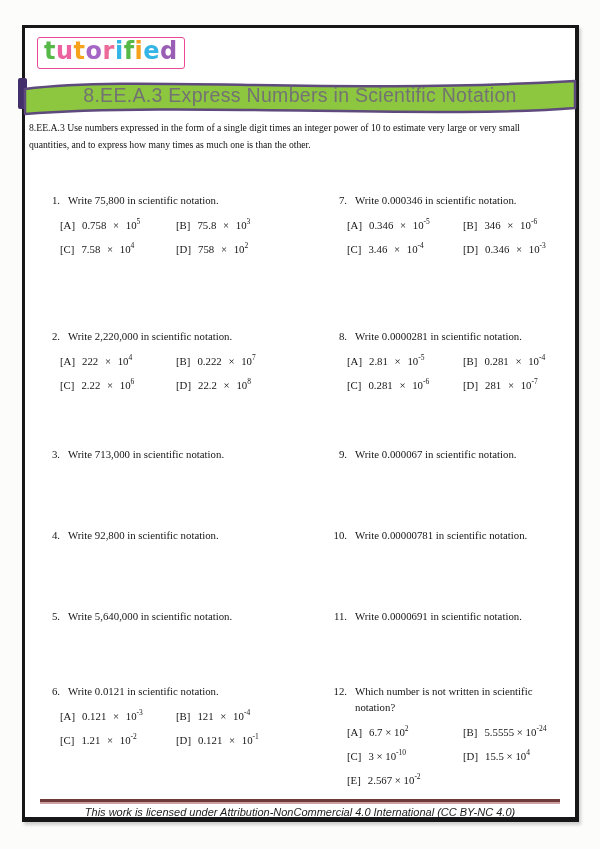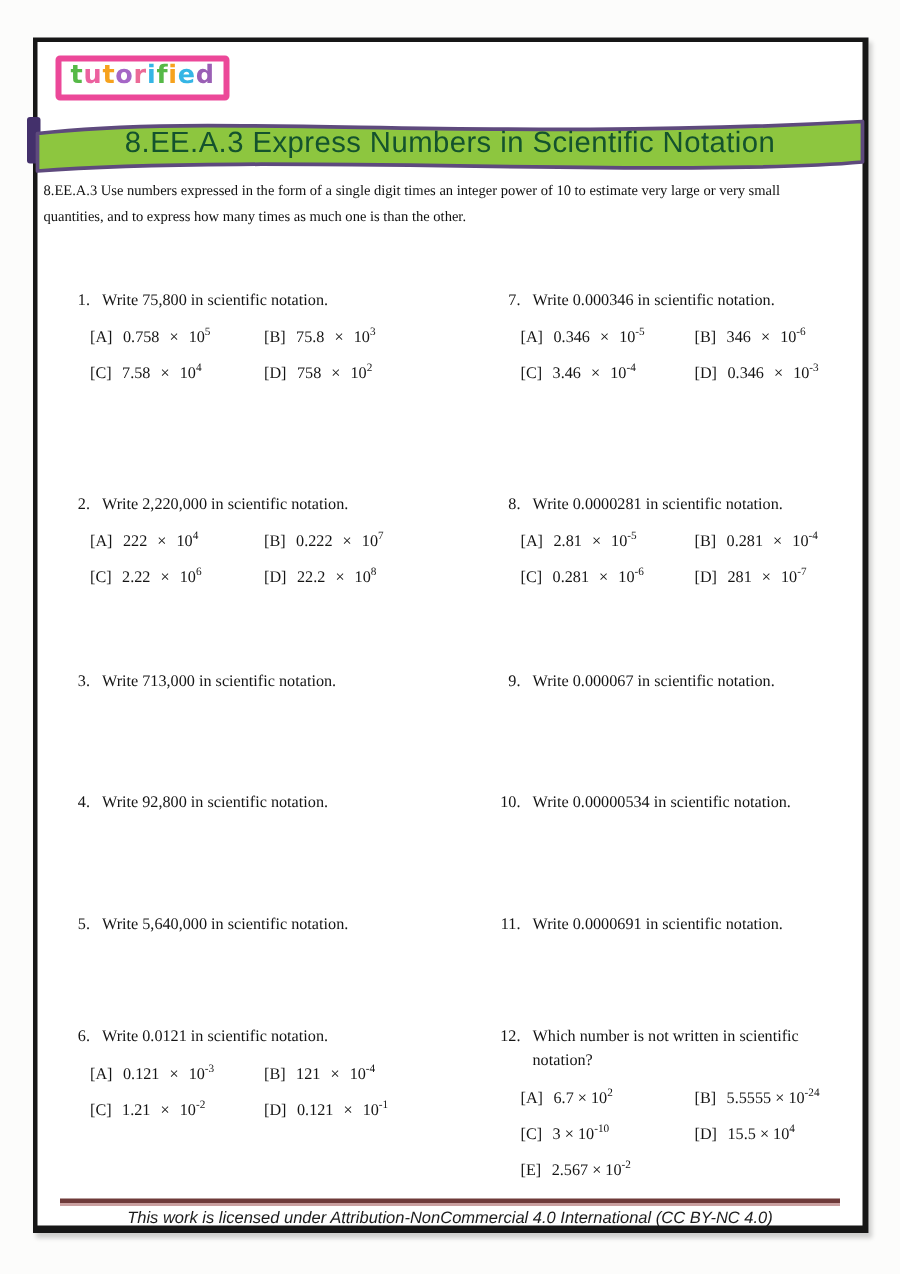--- a/index.html
+++ b/index.html
@@ -10,33 +10,33 @@
     overflow:hidden;
   }
   .page{
     position:absolute;left:22px;top:25px;width:557px;height:797px;
     background:#ffffff;box-sizing:border-box;
     border:3px solid #171717;border-right-width:4px;border-bottom-width:5px;
     box-shadow:2px 3px 3px rgba(0,0,0,0.18);
   }
   .logo{
     position:absolute;top:9px;left:12px;
-    padding:0 6px 2px 6px;border:4px solid #ec4899;border-radius:3px;
-    font-family:"DejaVu Sans",sans-serif;font-weight:bold;font-size:17px;
+    padding:0 6px 2px 6px;border:1px solid #ec4899;border-radius:3px;
+    font-family:"DejaVu Sans",sans-serif;font-weight:bold;font-size:24px;
     letter-spacing:0.5px;line-height:1.15;background:#fff;
   }
   .banner-wrap{position:absolute;top:43px;left:-3px;width:556px;height:50px;}
   .banner-tab{
     position:absolute;left:-4px;top:7px;width:9px;height:31px;
     border-radius:2px;z-index:0;
   }
   .banner-svg{position:absolute;left:0;top:0;z-index:1;}
   .banner-title{
     position:absolute;z-index:2;left:0;right:0;top:13px;text-align:center;
-    color:#14532d;font-family:"Liberation Sans",sans-serif;font-size:19.5px;
+    color:#737373;font-family:"Liberation Sans",sans-serif;font-size:19.5px;
     letter-spacing:0.3px;
   }
   .standard{
     position:absolute;top:92px;left:4px;right:14px;
     font-size:9.7px;line-height:1.72;color:#101010;
   }
   .q-row{position:absolute;left:15px;right:6px;display:flex;align-items:flex-start;}
   .q-cell-left{width:287px;flex:none;}
   .q-cell-right{flex:1;}
   .q-head{font-size:10.8px;}
@@ -139,21 +139,21 @@
         </div>
       </div>
       <div class="q-row" style="top: 499px; justify-content: space-between;">
         <div class="q-cell q-cell-left">
           <div class="question">
             <div class="q-head"><span class="q-num">4.</span><span class="q-text">Write 92,800 in scientific notation.</span></div>
           </div>
         </div>
         <div class="q-cell q-cell-right">
           <div class="question">
-            <div class="q-head"><span class="q-num">10.</span><span class="q-text">Write 0.00000534 in scientific notation.</span></div>
+            <div class="q-head"><span class="q-num">10.</span><span class="q-text">Write 0.00000781 in scientific notation.</span></div>
           </div>
         </div>
       </div>
       <div class="q-row" style="top: 580px; justify-content: center;">
         <div class="q-cell q-cell-left">
           <div class="question">
             <div class="q-head"><span class="q-num">5.</span><span class="q-text">Write 5,640,000 in scientific notation.</span></div>
           </div>
         </div>
         <div class="q-cell q-cell-right">

